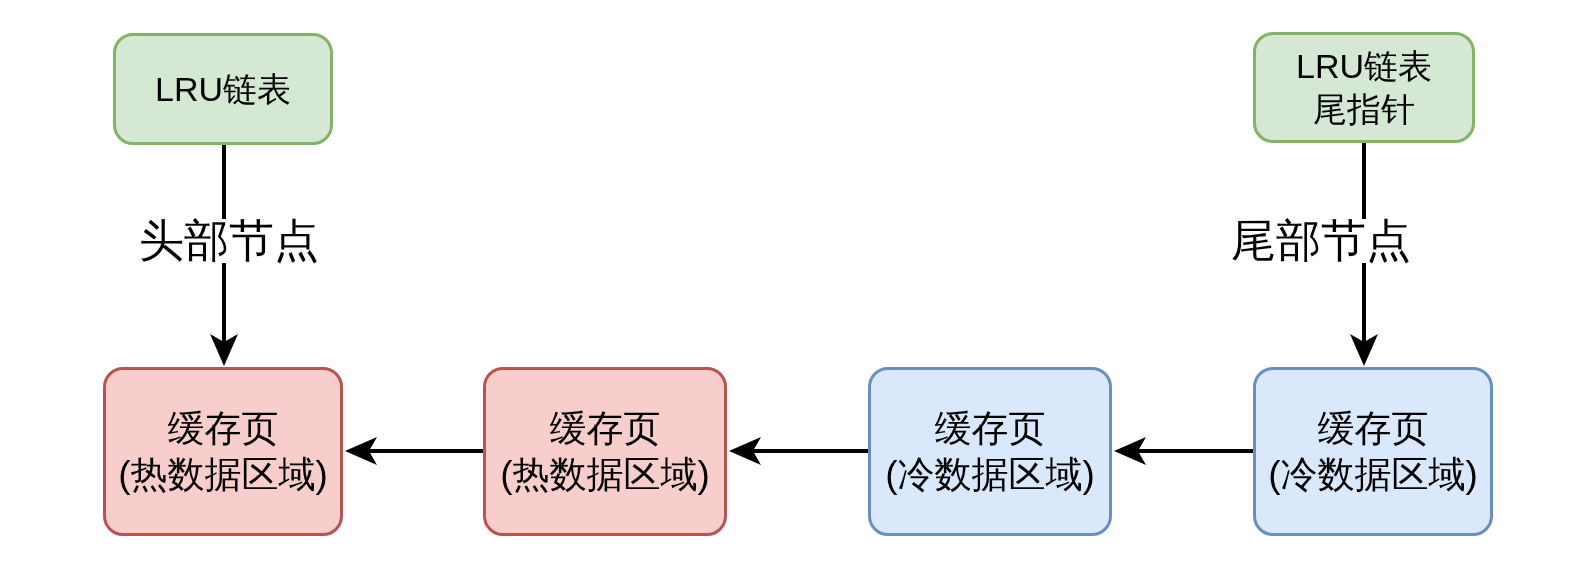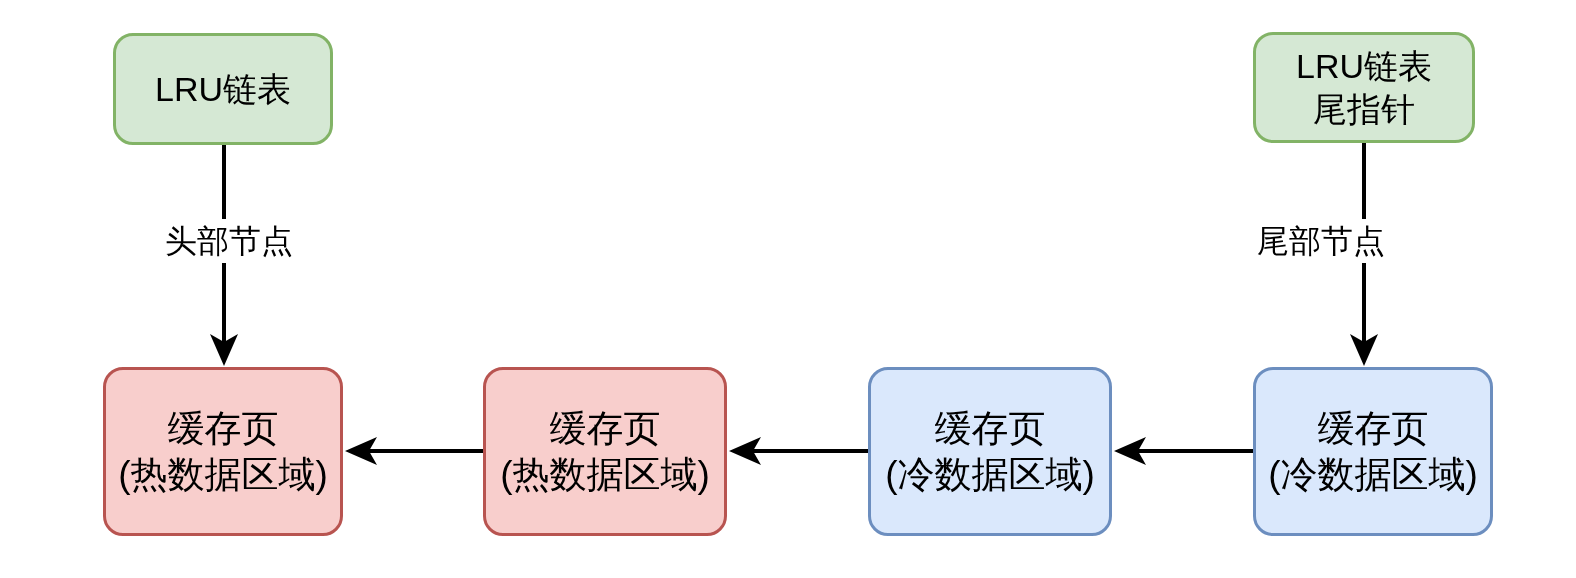--- a/index.html
+++ b/index.html
@@ -62,21 +62,21 @@
     border-color: var(--blue-stroke, #6c8ebf);
     font-size: 37px;
     line-height: 46px;
   }
   .edge-label {
     position: absolute;
     z-index: 3;
     transform: translate(-50%, -50%);
     background: #ffffff;
     color: #000000;
-    font-size: 32px;
+    font-size: 45px;
     line-height: 44px;
     padding: 0 3px;
     white-space: nowrap;
   }
 </style>
 </head>
 <body>
 
 <div class="canvas">
 

